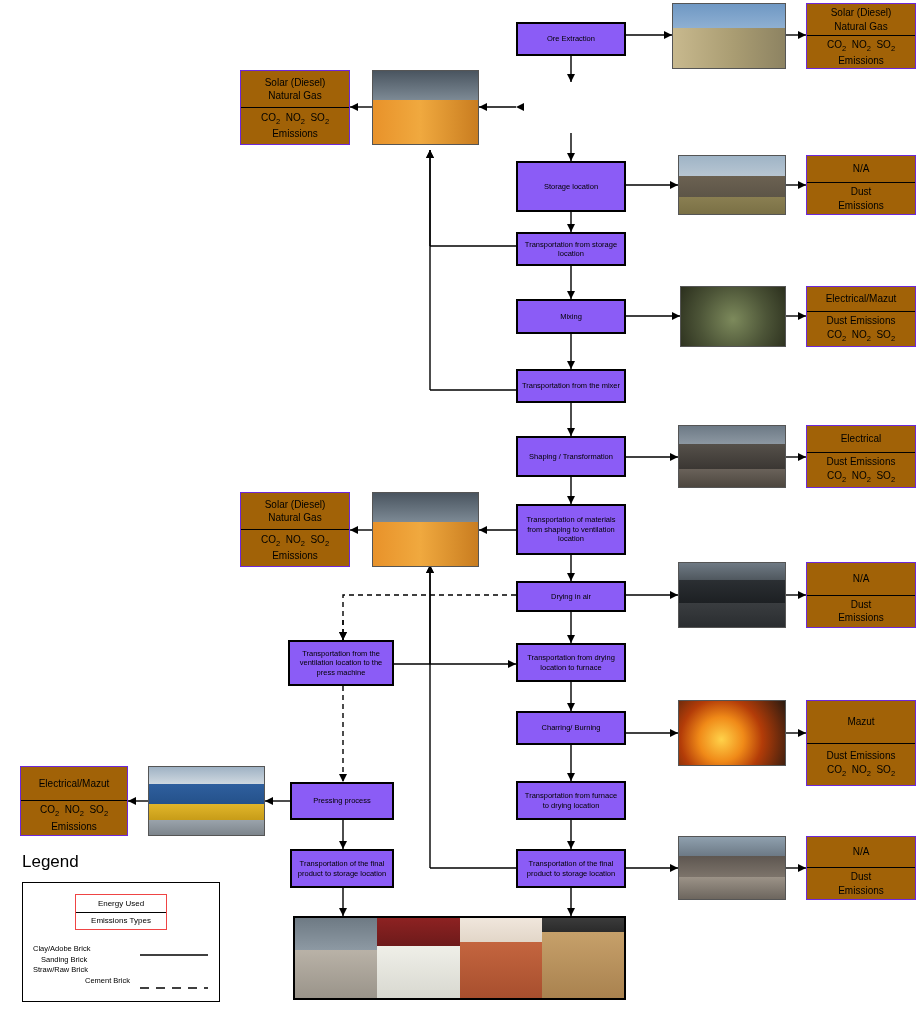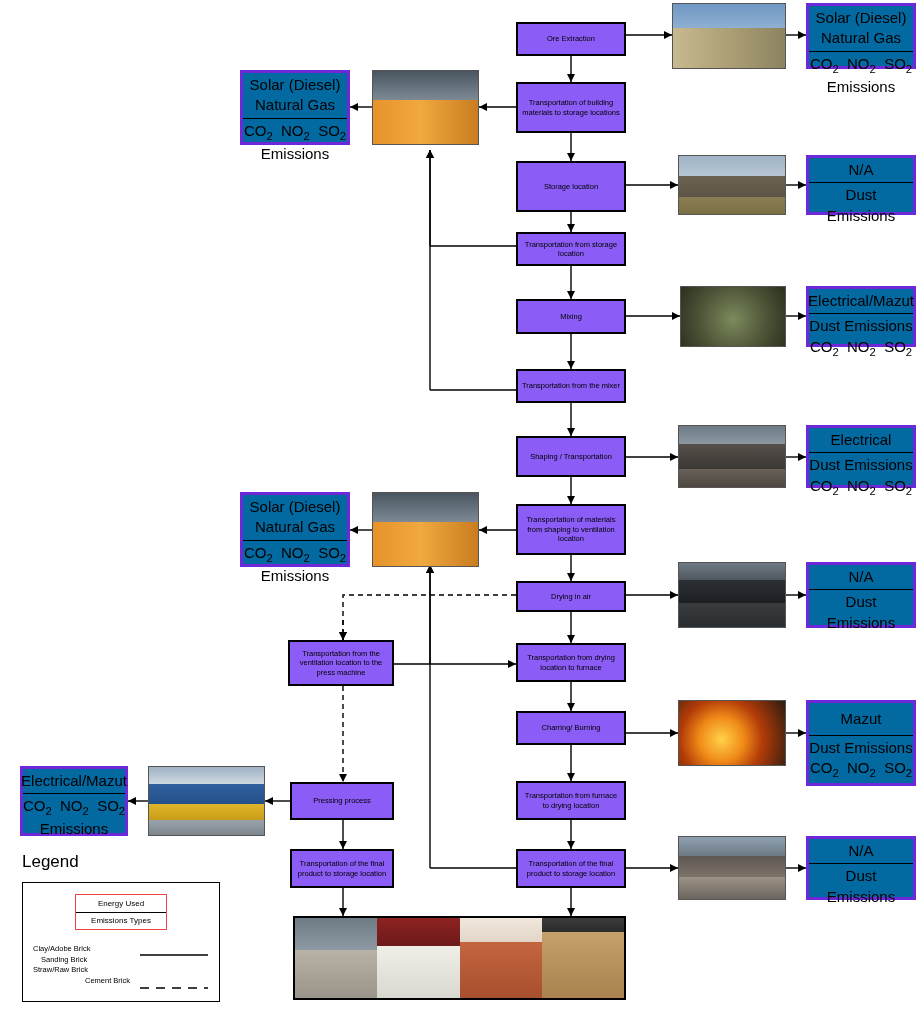--- a/index.html
+++ b/index.html
@@ -30,25 +30,25 @@
     font-size: 7.5px;
     line-height: 1.25;
     padding: 2px 3px;
   }
   .proc {
     border: 2.5px solid #000;
   }
   .sidebox {
     position: absolute;
     box-sizing: border-box;
-    border: 3px solid #6d28d9;
-    background: #0369a1;
+    border: 1px solid #6d28d9;
+    background: #a16207;
     display: flex;
     flex-direction: column;
-    font-size: 15px;
+    font-size: 10px;
   }
   .sidebox .cell {
     flex: 1;
     display: flex;
     align-items: center;
     justify-content: center;
     text-align: center;
     padding: 2px 4px;
     line-height: 1.35;
   }
@@ -184,37 +184,34 @@
 
       <path d="M516,246 L430,246"></path>
       <path d="M516,390 L430,390"></path>
       <path d="M516,868 L430,868"></path>
     </g>
   </svg>
 
   <div class="node proc" style="left:516px;top:22px;width:110px;height:34px;">
     <span>Ore Extraction</span>
   </div>
-  <div class="node proc" style="left:516px;top:82px;width:110px;height:51px;">
-    <span>Transportation of building materials to storage locations</span>
-  </div>
   <div class="node proc" style="left:516px;top:161px;width:110px;height:51px;">
     <span>Storage location</span>
   </div>
   <div class="node proc" style="left:516px;top:232px;width:110px;height:34px;">
     <span>Transportation from storage location</span>
   </div>
   <div class="node proc" style="left:516px;top:299px;width:110px;height:35px;">
     <span>Mixing</span>
   </div>
   <div class="node proc" style="left:516px;top:369px;width:110px;height:34px;">
     <span>Transportation from the mixer</span>
   </div>
   <div class="node proc" style="left:516px;top:436px;width:110px;height:41px;">
-    <span>Shaping / Transportation</span>
+    <span>Shaping / Transformation</span>
   </div>
   <div class="node proc" style="left:516px;top:504px;width:110px;height:51px;">
     <span>Transportation of materials from shaping to ventilation location</span>
   </div>
   <div class="node proc" style="left:516px;top:581px;width:110px;height:31px;">
     <span>Drying in air</span>
   </div>
   <div class="node proc" style="left:516px;top:643px;width:110px;height:39px;">
     <span>Transportation from drying location to furnace</span>
   </div>

